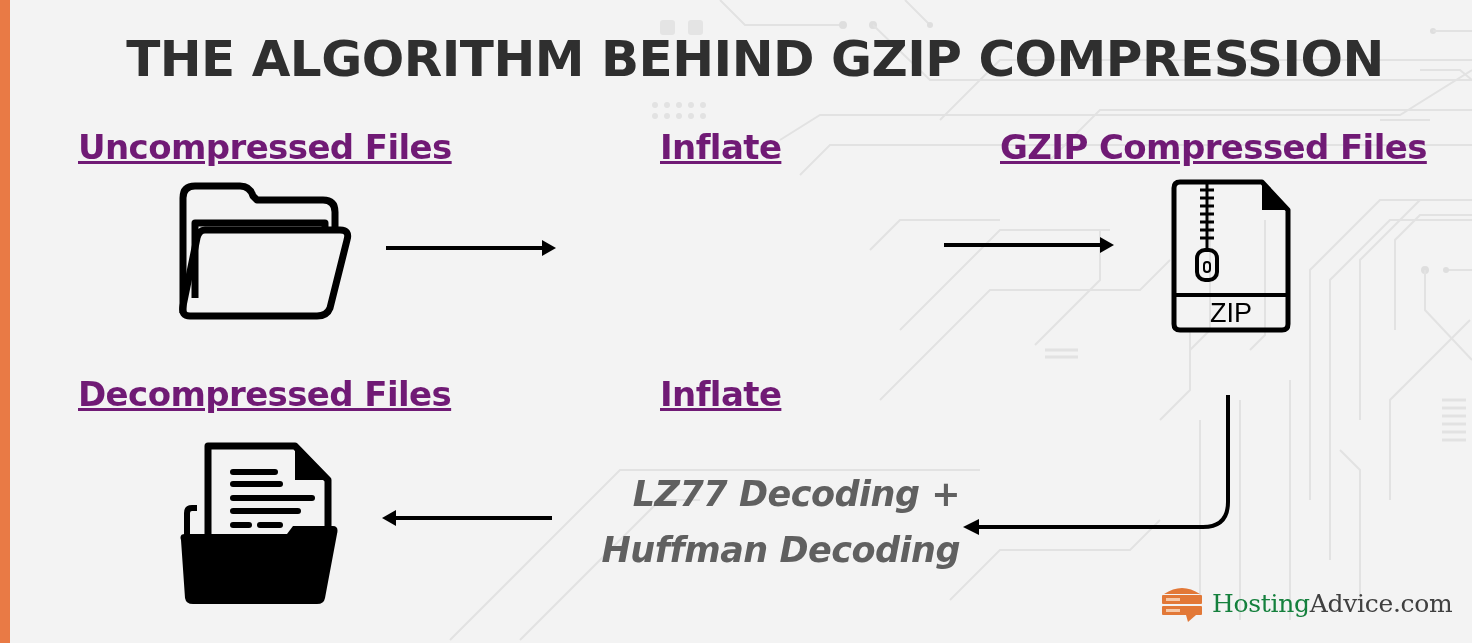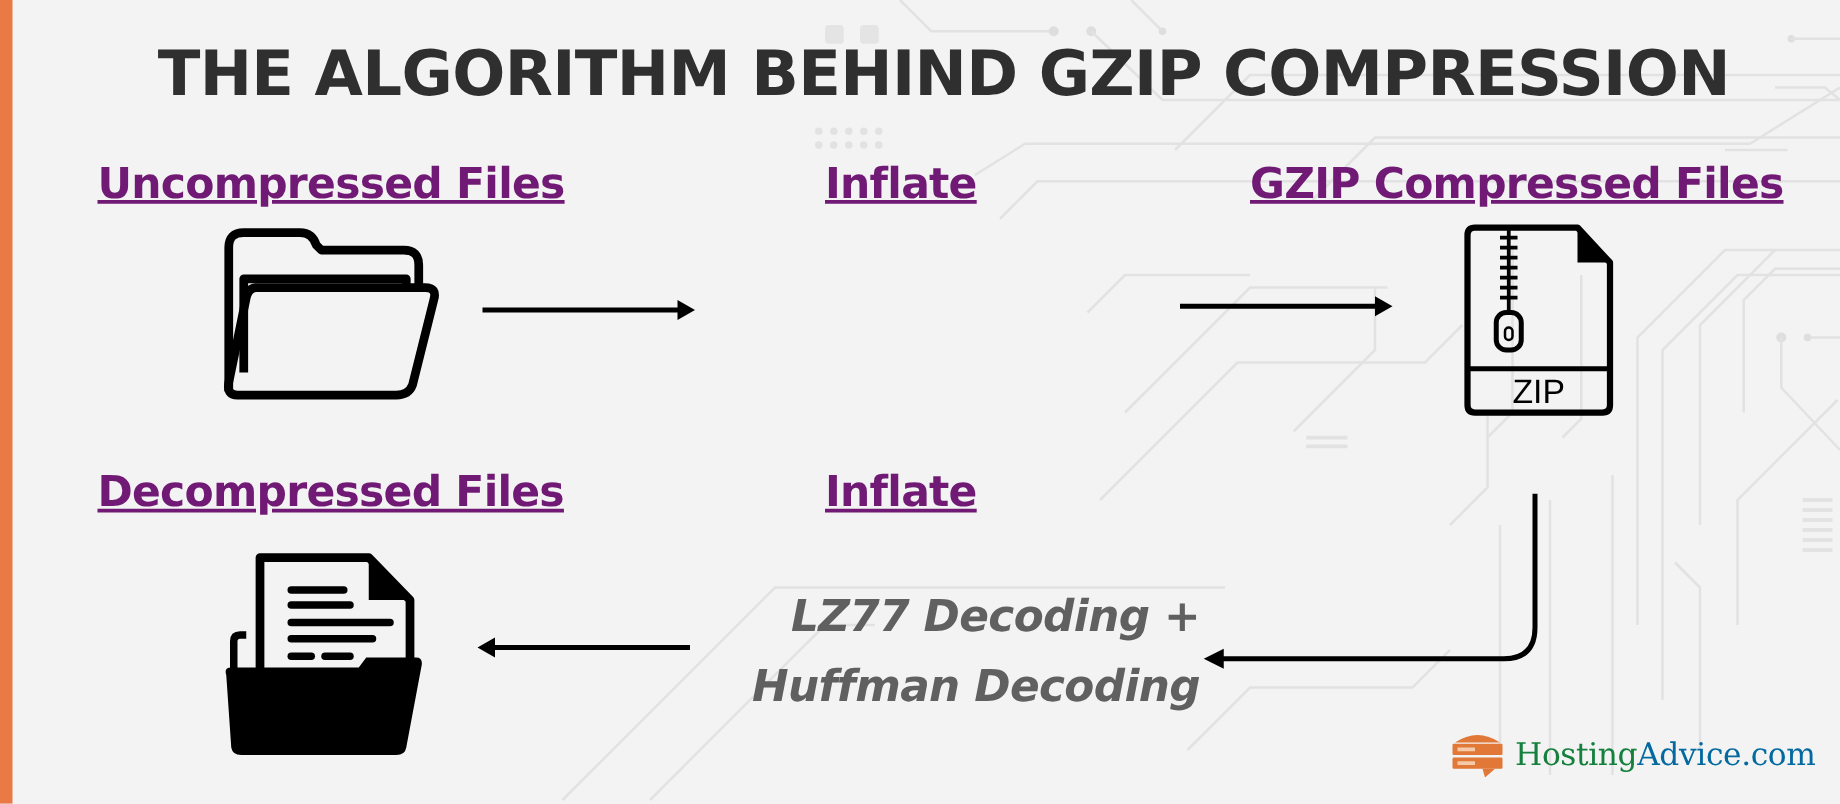--- a/index.html
+++ b/index.html
@@ -22,21 +22,21 @@
   }
   .algo {
     position: absolute; font-family: "DejaVu Sans", sans-serif; font-weight: bold; font-style: italic;
     font-size: 35px; color: #606060; text-align: center; line-height: 56px; white-space: nowrap;
     letter-spacing: -0.5px;
   }
   .icon, .arrow { position: absolute; }
   .logo { position: absolute; left: 1160px; top: 584px; display: flex; align-items: center; }
   .logo-text { font-family: "DejaVu Serif", serif; font-size: 25px; margin-left: 8px; letter-spacing: -0.3px; }
   .logo-host { color: #15803d; }
-  .logo-adv { color: #0369a1; }
+  .logo-adv { color: #404040; }
 </style>
 </head>
 <body>
 
 <div class="left-bar"></div>
 
 <svg class="bg-circuit" viewBox="0 0 1472 643" fill="none" stroke="#e2e2e2" stroke-width="2">
   <path d="M720 0 L745 25 L840 25"></path>
   <circle cx="843" cy="25" r="4" fill="#dedede" stroke="none"></circle>
   <circle cx="873" cy="25" r="4" fill="#dedede" stroke="none"></circle>

